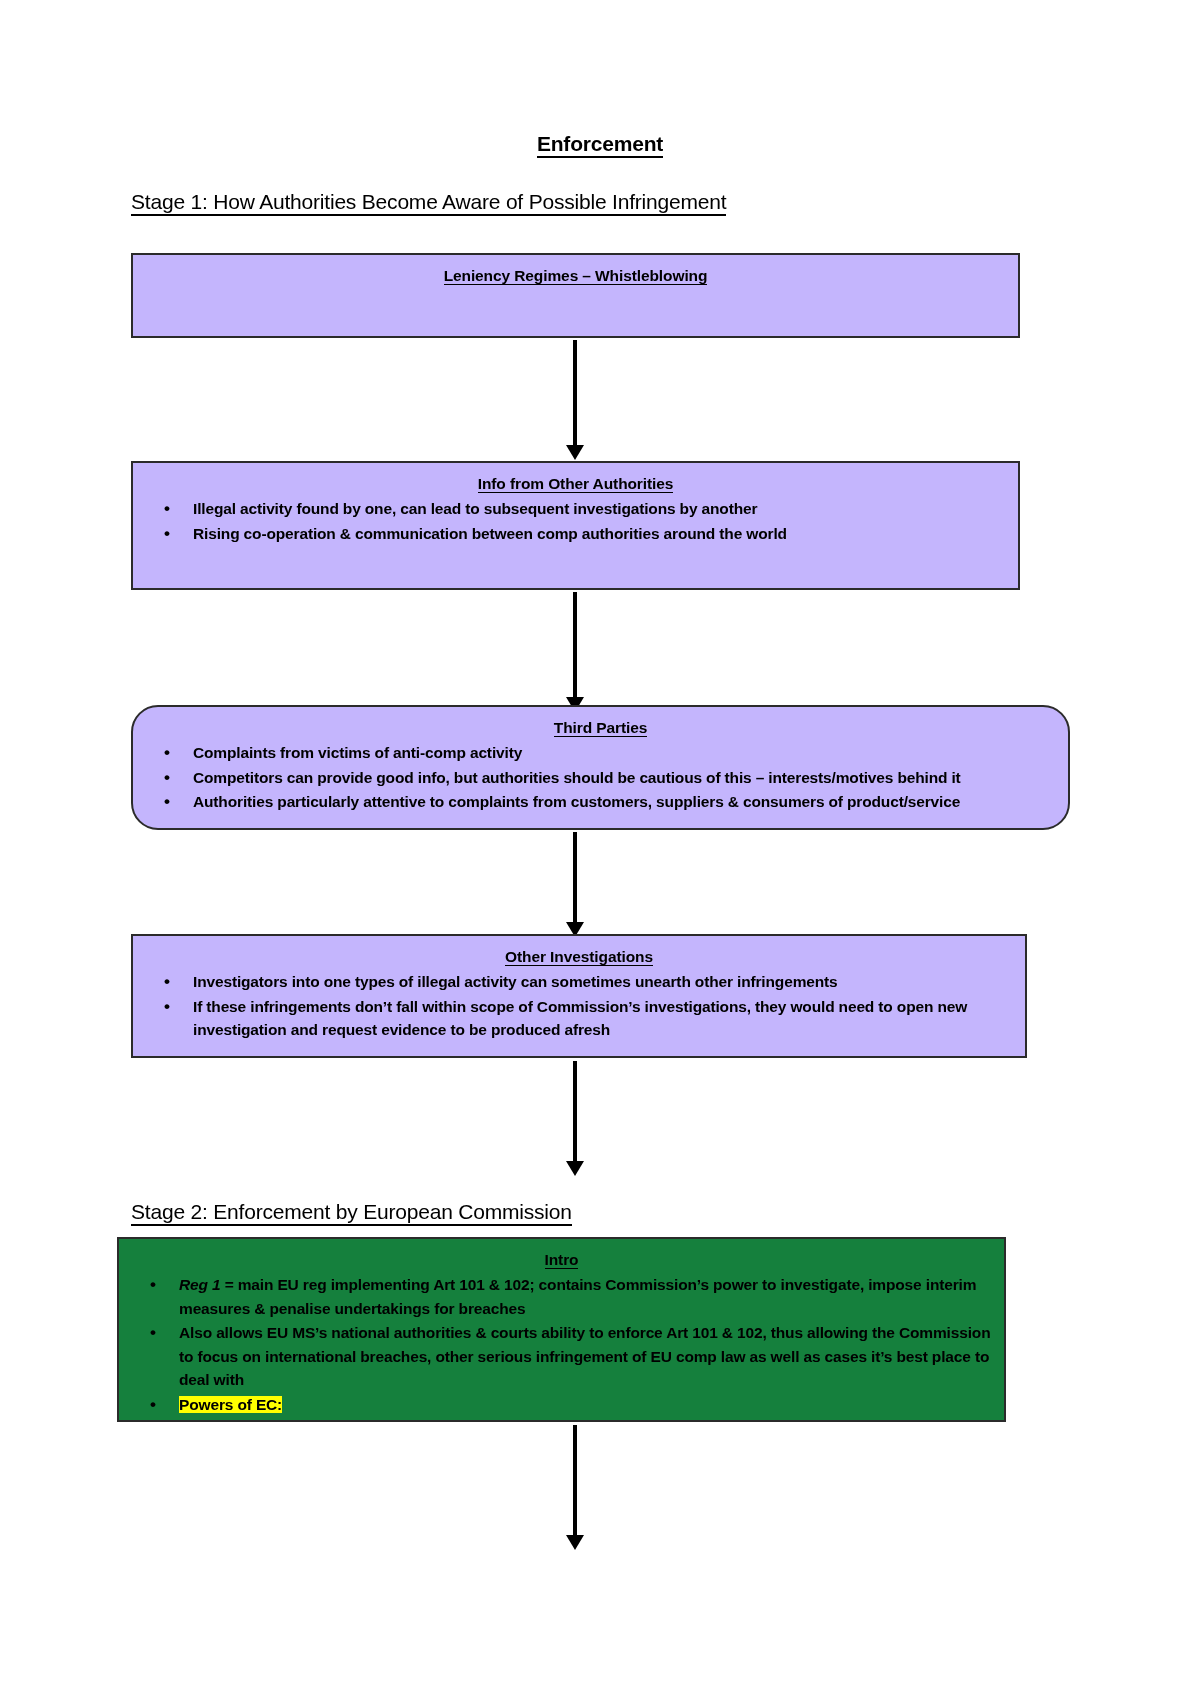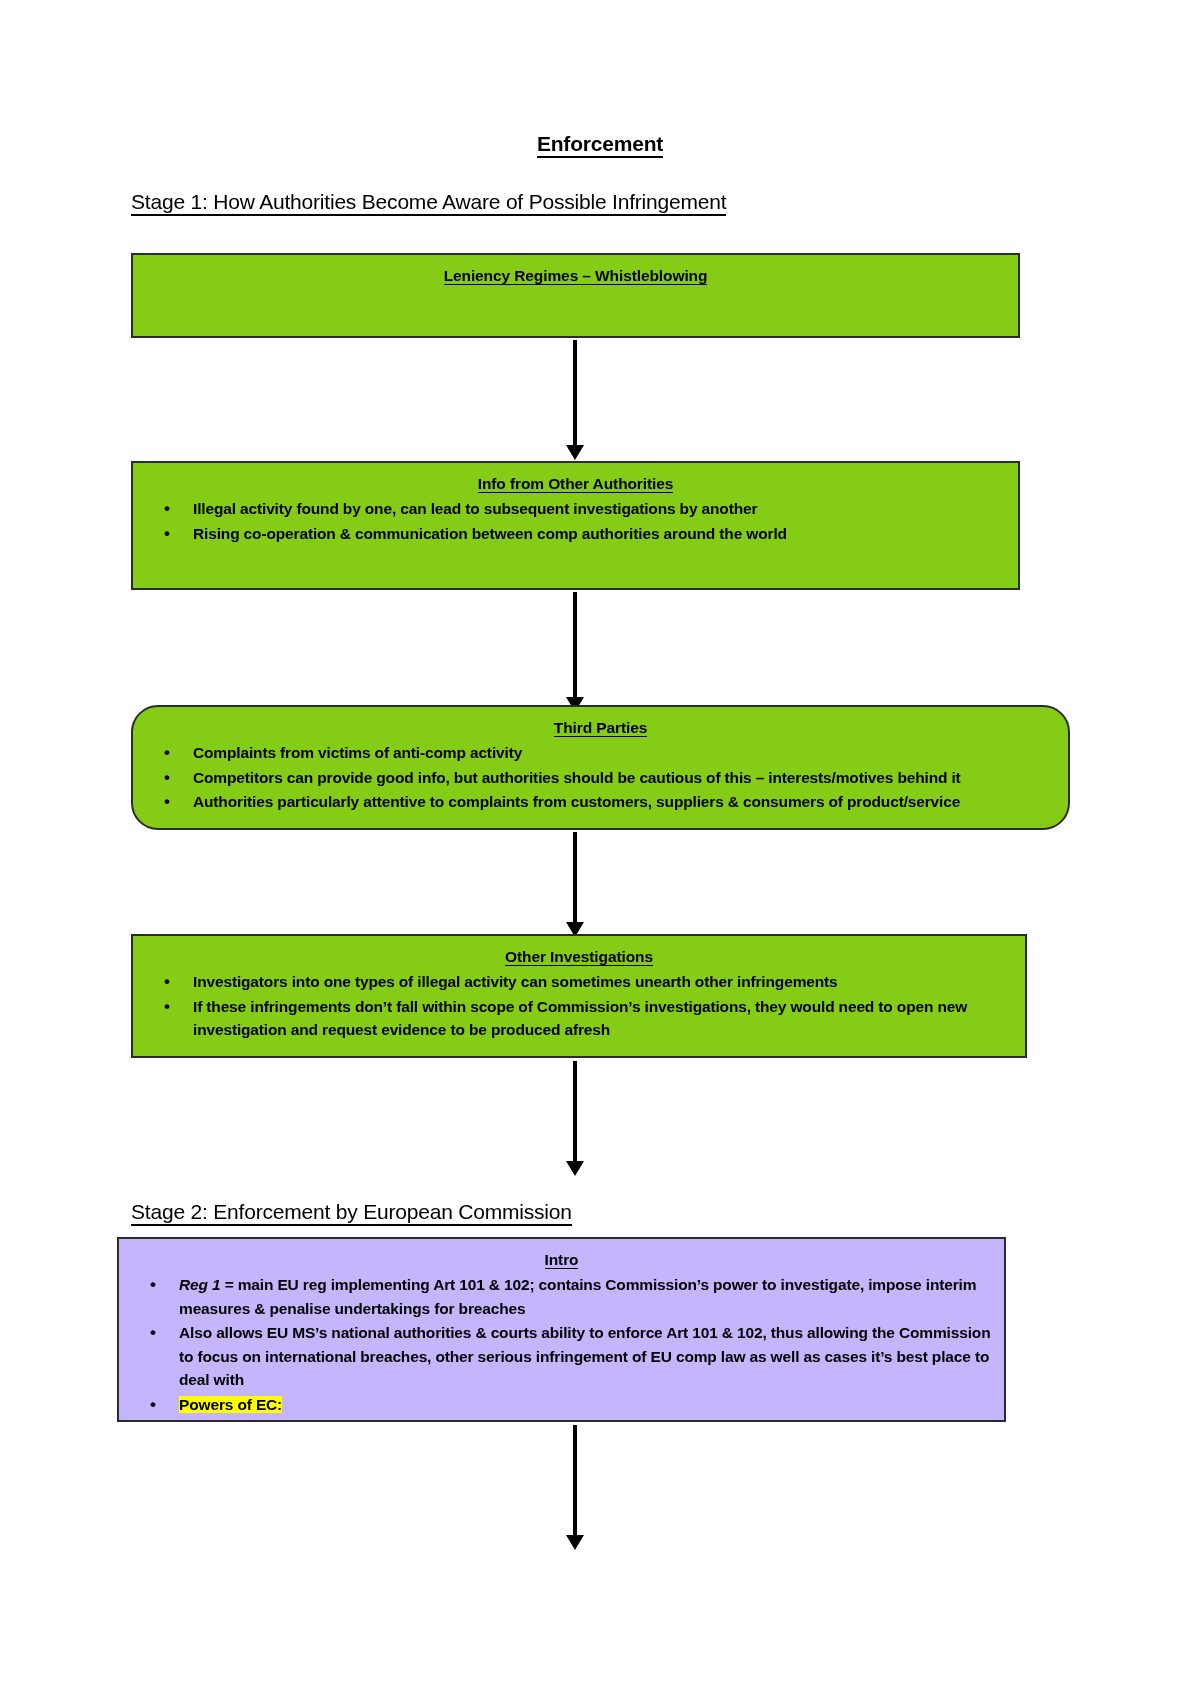--- a/index.html
+++ b/index.html
@@ -53,22 +53,22 @@
   }
   #stage1-heading { left: 131px; top: 190px; }
   #stage2-heading { left: 131px; top: 1200px; }
 
   
   .flowbox {
     position: absolute;
     border: 2px solid #2b2b2b;
     padding: 8px 10px 10px 10px;
   }
-  .flowbox.green { background: #84cc16; }
-  .flowbox.blue  { background: #c4b5fd; }
+  .flowbox.green { background: #c4b5fd; }
+  .flowbox.blue  { background: #15803d; }
 
   .box-title {
     text-align: center;
     font-size: 15.5px;
     font-weight: bold;
     margin: 4px 0 4px 0;
     letter-spacing: -0.1px;
   }
   .box-title span {
     border-bottom: 1.6px solid #000;

